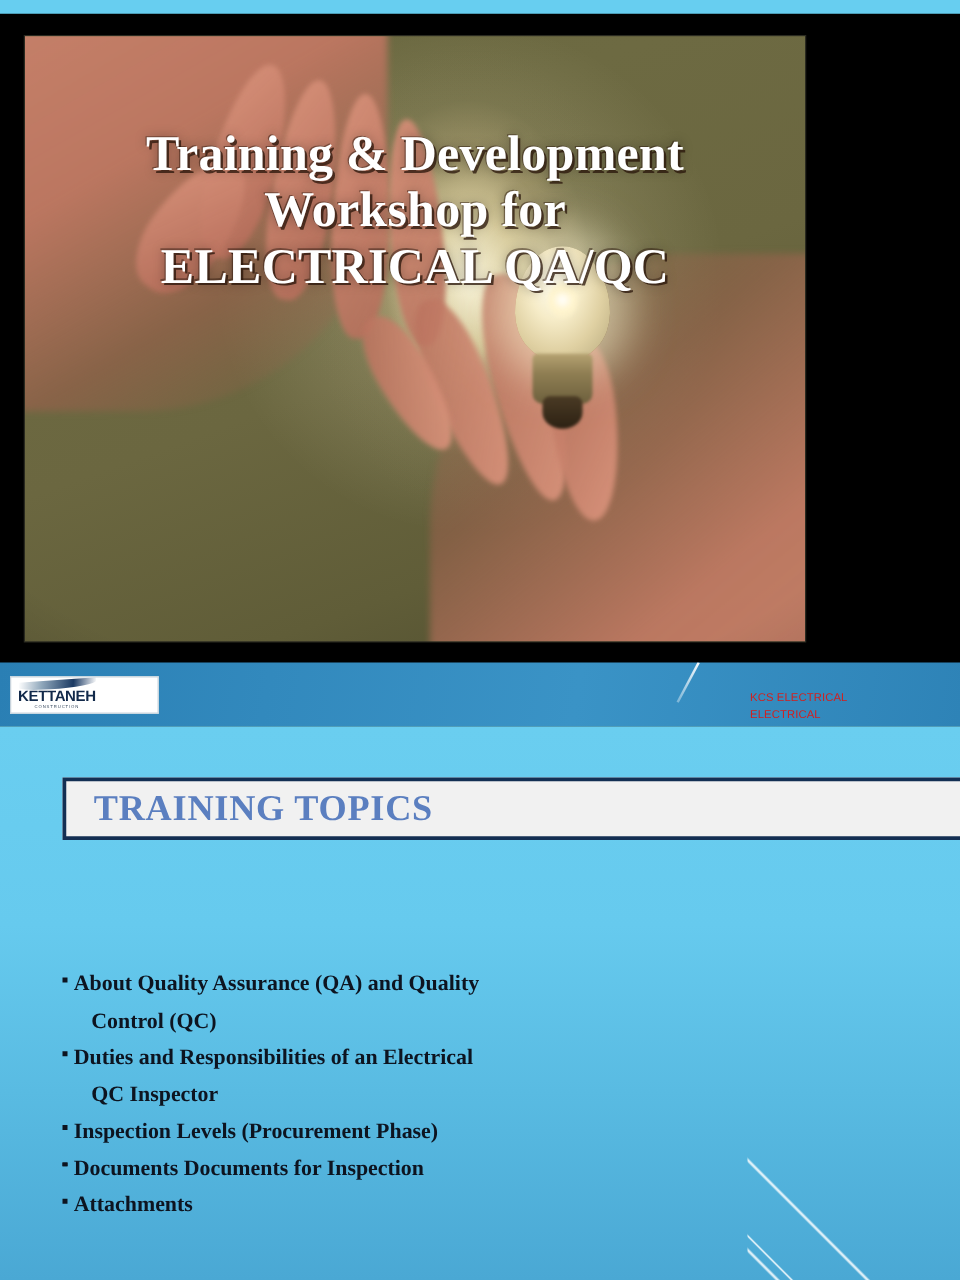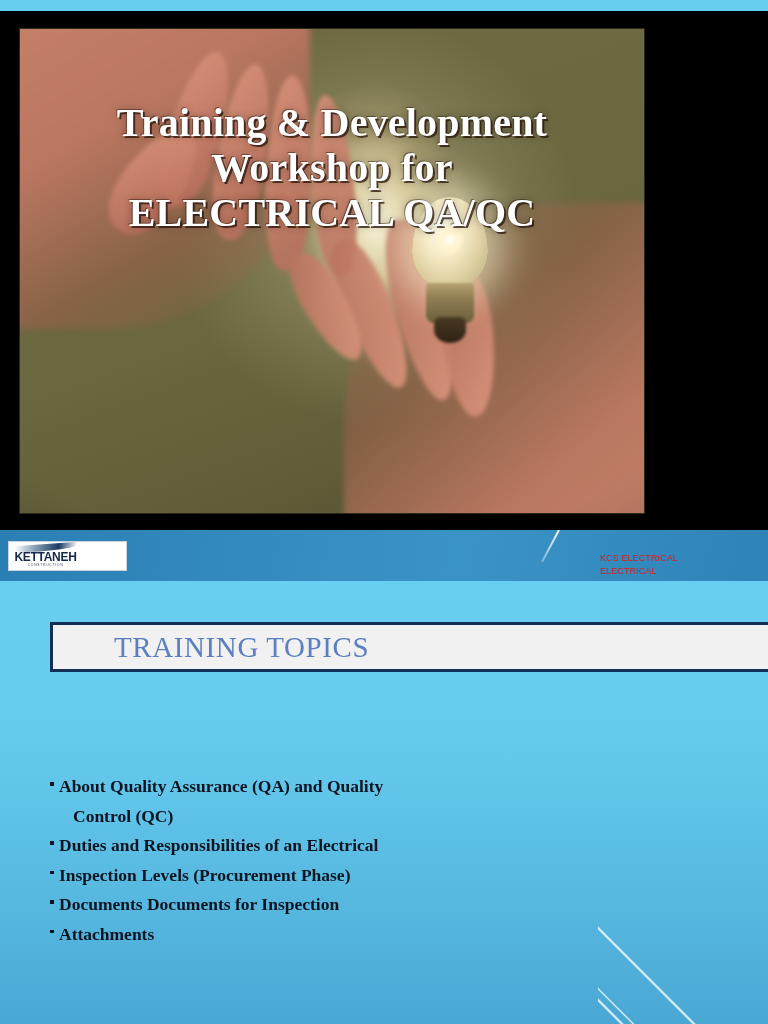--- a/index.html
+++ b/index.html
@@ -251,25 +251,24 @@
     width: 730px;
     height: 50px;
     background: #f1f1f1;
     border: 3px solid #132f53;
     box-sizing: border-box;
     display: flex;
     align-items: center;
   }
   .topics-header-text {
     padding-left: 22px;
-    font-weight: 400;
+    font-weight: 700;
     font-size: 29px;
     letter-spacing: 0.6px;
     color: #5b7fc0;
-    margin-left: 39px;
   }
 
   .topics-list {
     position: absolute;
     left: 50px;
     top: 772px;
     width: 420px;
   }
   .topic-item {
     position: relative;
@@ -360,20 +359,21 @@
 
 <div class="topics-list" style="position:absolute;">
   <div class="topic-item">
     <span class="bullet"></span>
     <span>About Quality Assurance (QA) and Quality</span>
     <span class="cont">Control (QC)</span>
   </div>
   <div class="topic-item">
     <span class="bullet"></span>
     <span>Duties and Responsibilities of an Electrical</span>
+    <span class="cont">QC Inspector</span>
   </div>
   <div class="topic-item">
     <span class="bullet"></span>
     <span>Inspection Levels (Procurement Phase)</span>
   </div>
   <div class="topic-item">
     <span class="bullet"></span>
   </div>
   <div class="topic-item">
     <span class="bullet"></span>

